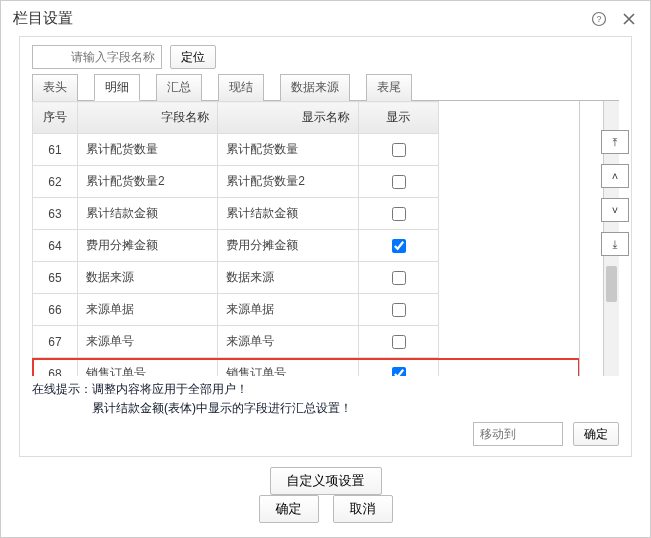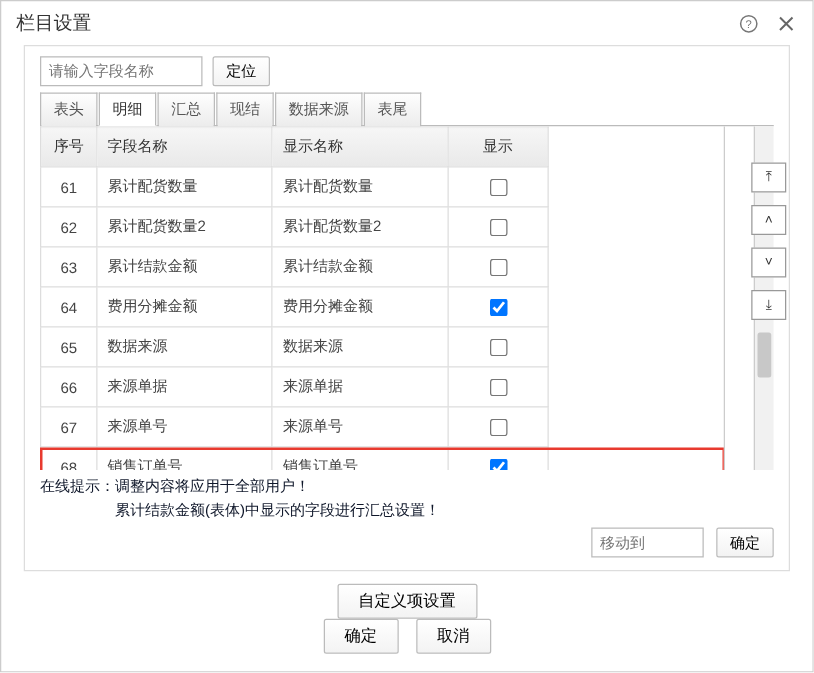--- a/index.html
+++ b/index.html
@@ -37,36 +37,36 @@
     border: 1px solid #ddd;
     flex: 1;
     display: flex;
     flex-direction: column;
     padding: 8px 12px 10px 12px;
     overflow: hidden;
   }
   .search-row { display: flex; align-items: center; gap: 8px; margin-bottom: 4px;}
   .search-row input[type=text] {
     width: 130px; height: 24px; border: 1px solid #bbb; padding: 2px 6px;
-    font-size: 12px; color:#666;
+    font-size: 12px; color:#666;text-align:right;
   }
   .btn {
     border: 1px solid #bbb;
     background: linear-gradient(#fff,#f3f3f3);
     height: 24px;
     padding: 0 10px;
     font-size: 12px;
     cursor: pointer;
     border-radius: 2px;
   }
   .btn.big { height: 28px; padding: 0 16px; font-size: 13px; }
   .tabs {
     display: flex;
     border-bottom: 1px solid #bbb;
-    gap: 1px;
+    gap: 16px;
   }
   .tab {
     padding: 4px 10px;
     border: 1px solid #bbb;
     border-bottom: none;
     background: linear-gradient(#fefefe,#ececec);
     font-size: 12px;
     color: #555;
     cursor: pointer;
     position: relative;
@@ -95,21 +95,21 @@
     padding: 0 8px;
     height: 32px;
     text-align: left;
     font-size: 12px;
     color: #444;
     overflow: hidden;
     white-space: nowrap;
   }
   th {
     background: linear-gradient(#f6f6f6,#e9e9e9);
-    text-align: left;
+    text-align: right;
     font-weight: normal;
     color:#333;
   }
   .col-seq { width: 45px; text-align: center;}
   .col-disp { width: 80px; text-align: center;}
   td.center { text-align: center;}
   tr.highlight td { outline: 0; }
   tr.highlight { position: relative; }
   tr.highlight::after{
     content:"";

